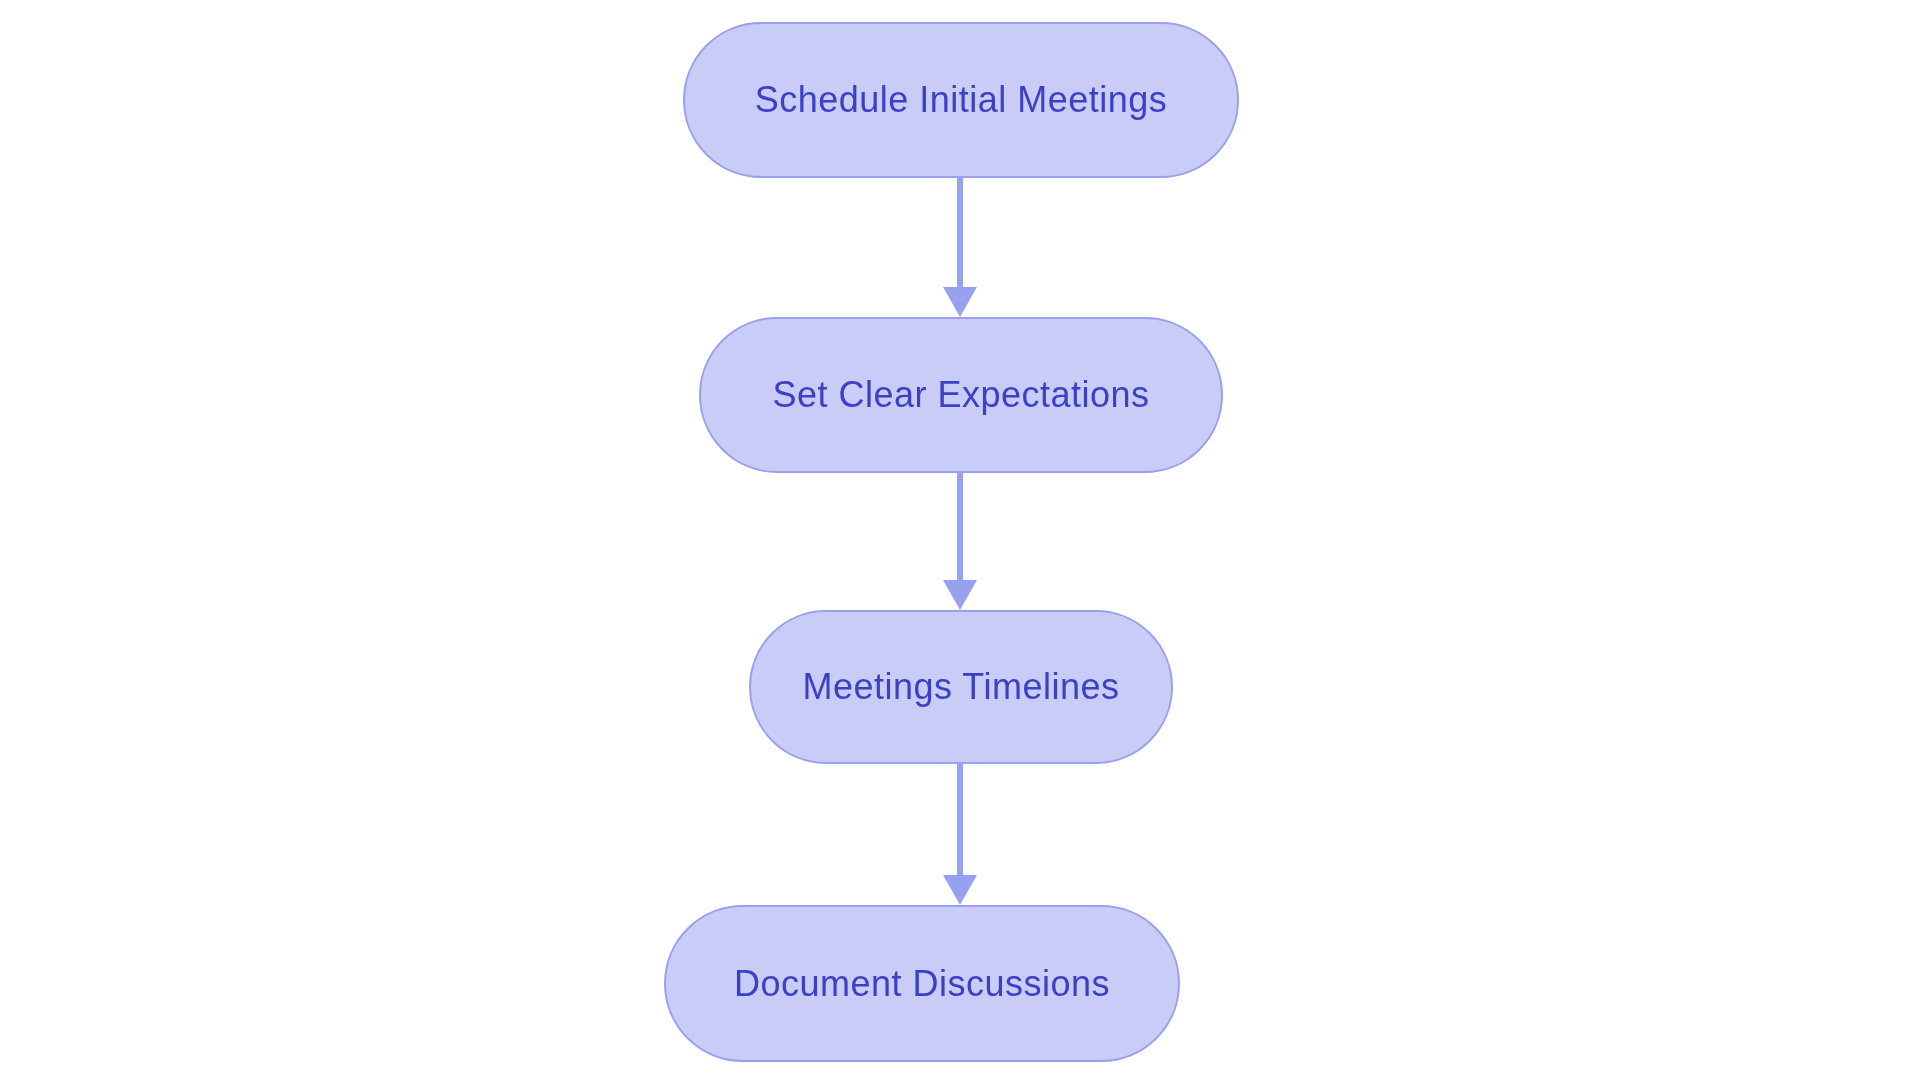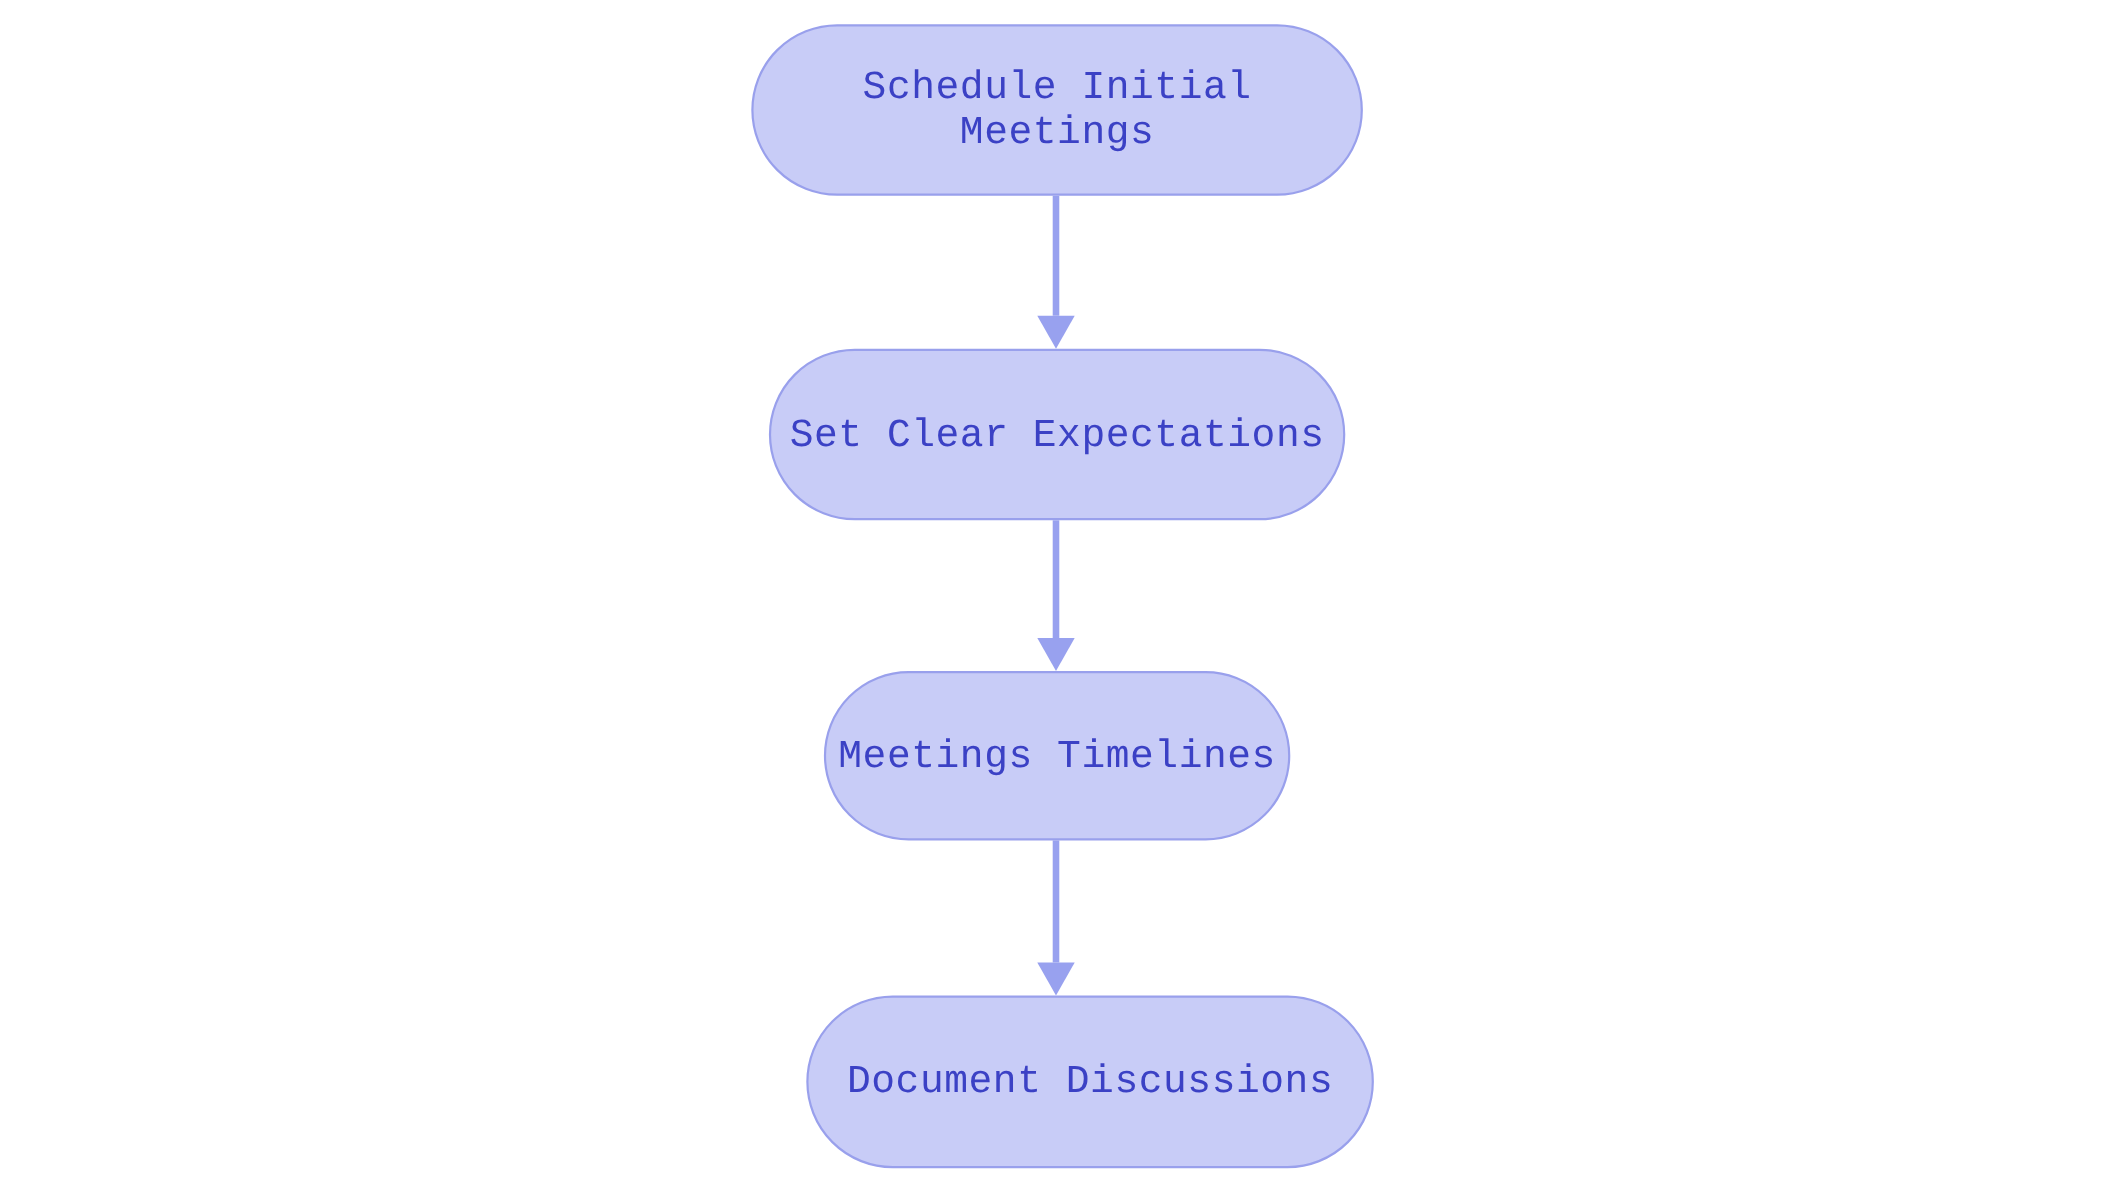--- a/index.html
+++ b/index.html
@@ -10,40 +10,40 @@
     --bg: #ffffff;
   }
   * { margin: 0; padding: 0; box-sizing: border-box; }
   html, body { background: var(--bg); }
   .canvas {
     position: relative;
     width: 1729px;
     height: 1083px;
     background: var(--bg);
     overflow: hidden;
-    font-family: Liberation Mono, monospace;
+    font-family: Liberation Sans, sans-serif;
   }
   .flow-node {
     position: absolute;
     display: flex;
     align-items: center;
     justify-content: center;
     background: var(--node-fill);
     border: 2px solid var(--node-border);
     border-radius: 90px;
     color: var(--node-text);
     font-size: 36px;
     font-weight: 400;
     letter-spacing: 0.5px;
     text-align: center;
   }
   .node-1 { left: 683px; top:  22px; width: 556px; height: 156px; }
   .node-2 { left: 699px; top: 317px; width: 524px; height: 156px; justify-content: center; }
   .node-3 { left: 749px; top: 610px; width: 424px; height: 154px; }
-  .node-4 { left: 733px; top: 905px; width: 516px; height: 157px; }
+  .node-4 { left: 664px; top: 905px; width: 516px; height: 157px; }
 
   .edge {
     position: absolute;
     left: 943px;            
     width: 34px;
     display: flex;
     flex-direction: column;
     align-items: center;
   }
   .edge-1 { top: 178px; height: 139px; }

